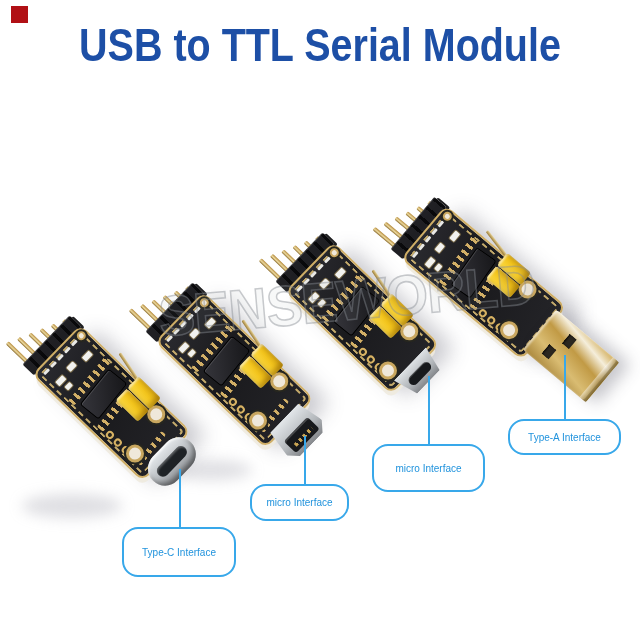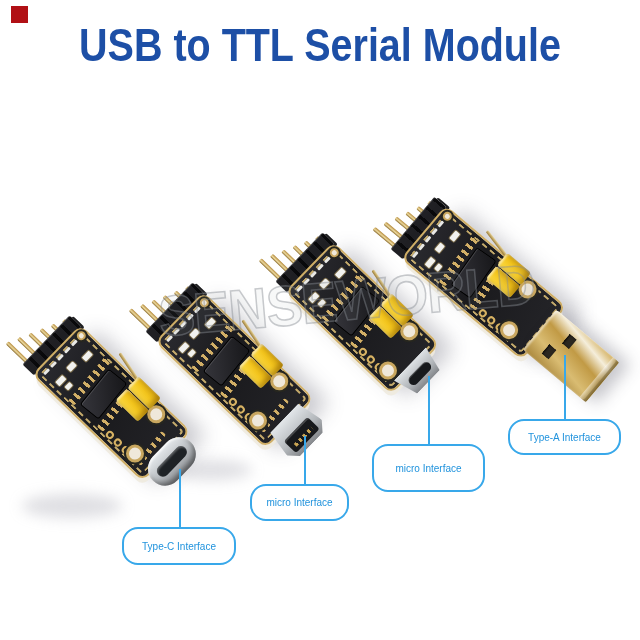--- a/index.html
+++ b/index.html
@@ -140,21 +140,21 @@
   .l1{left:179px;top:469px;height:58px;}
   .l2{left:304px;top:436px;height:48px;}
   .l3{left:428px;top:376px;height:68px;}
   .l4{left:564px;top:355px;height:64px;}
 
   
   .callout{position:absolute;z-index:45;background:#ffffff;border:2px solid #38a8ea;
            border-radius:16px;color:#2193dd;font-size:10px;font-weight:400;
            display:flex;align-items:center;justify-content:center;
            box-sizing:border-box;white-space:nowrap;}
-  .co1{left:122px;top:527px;width:114px;height:38px;}
+  .co1{left:122px;top:527px;width:114px;height:50px;}
   .co2{left:250px;top:484px;width:99px; height:37px;}
   .co3{left:372px;top:444px;width:113px;height:48px;}
   .co4{left:508px;top:419px;width:113px;height:36px;}
 </style>
 </head>
 <body>
 
 <div class="corner-marker"></div>
 
 <h1 class="title">USB to TTL Serial Module</h1>

